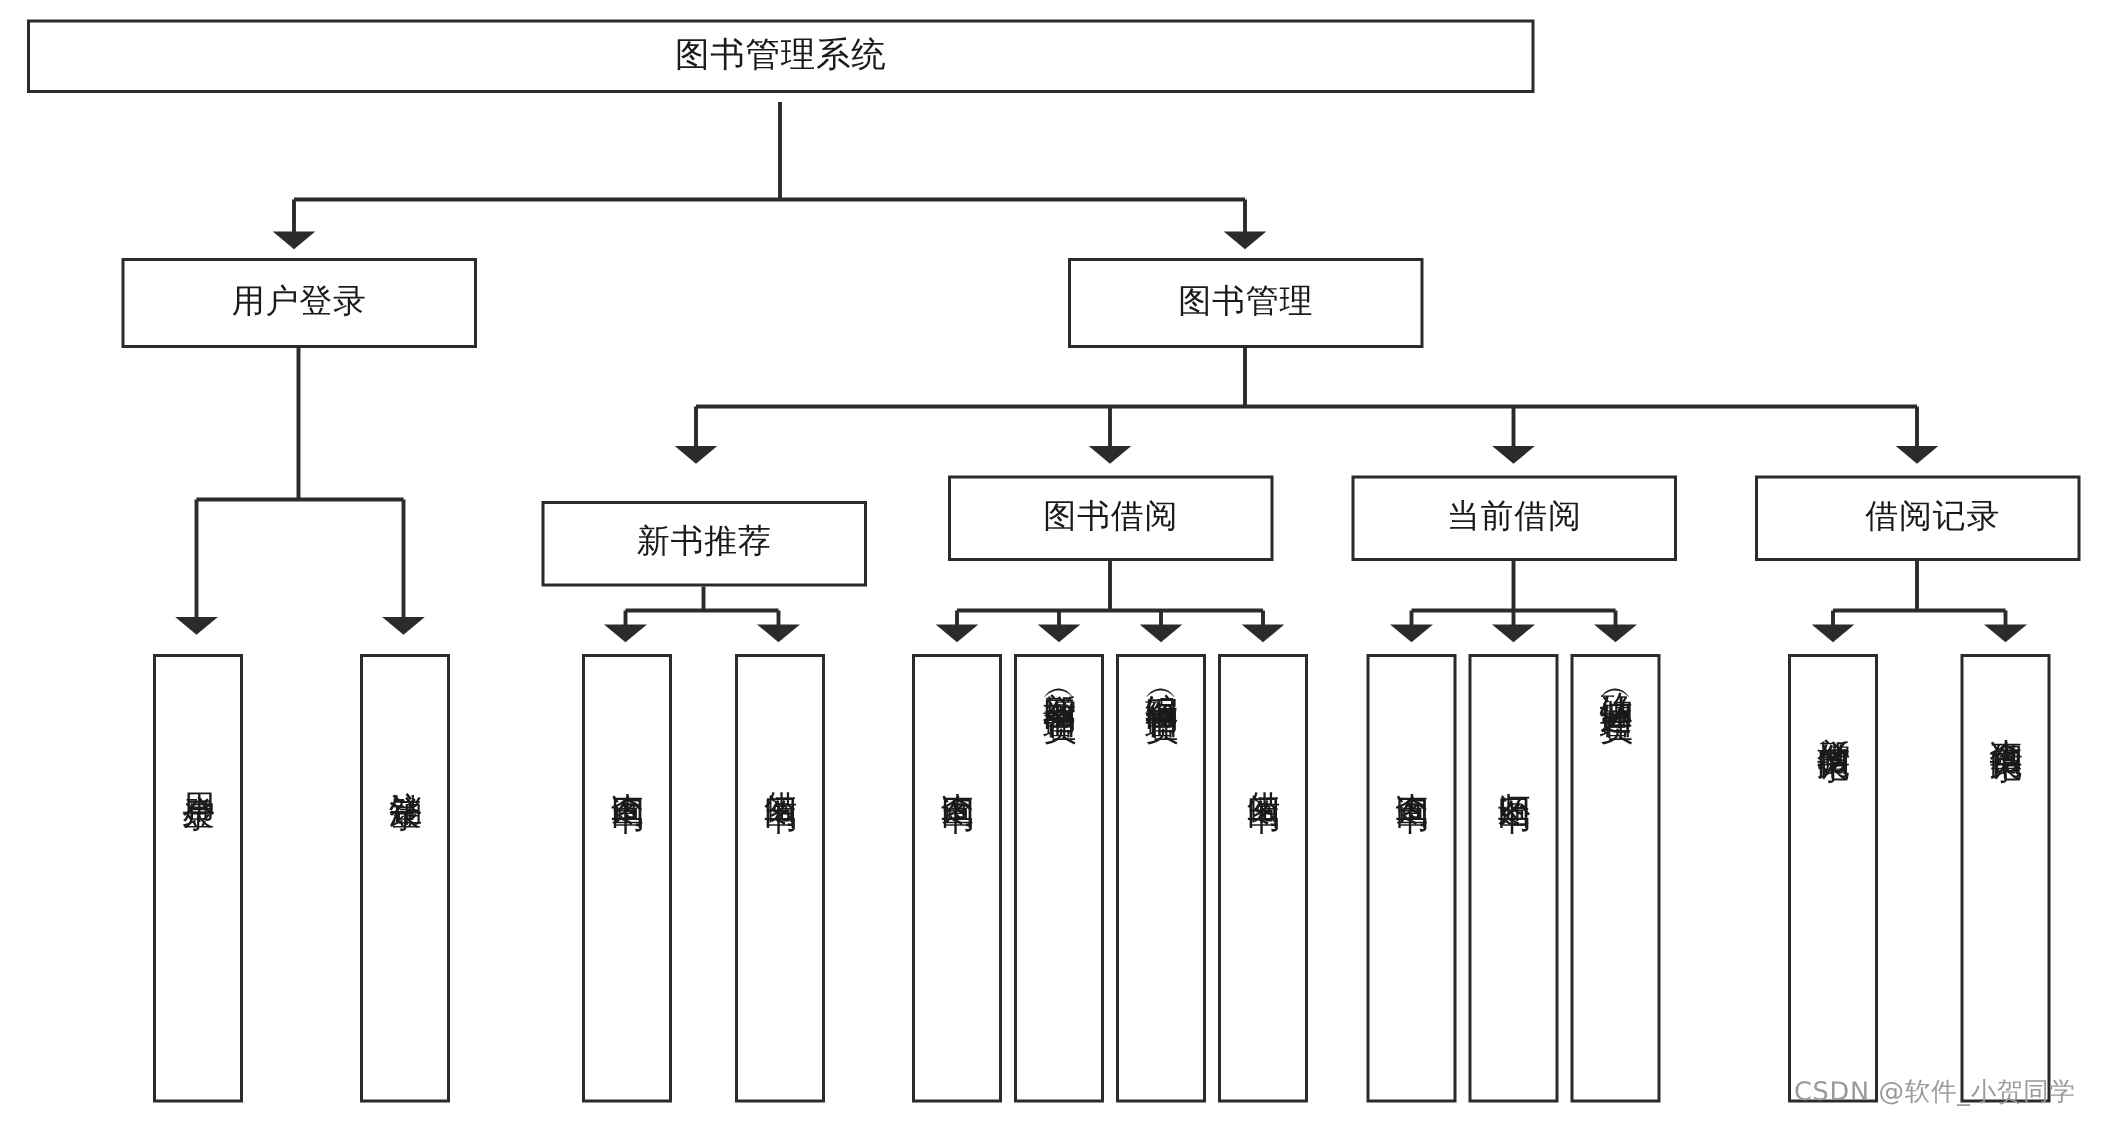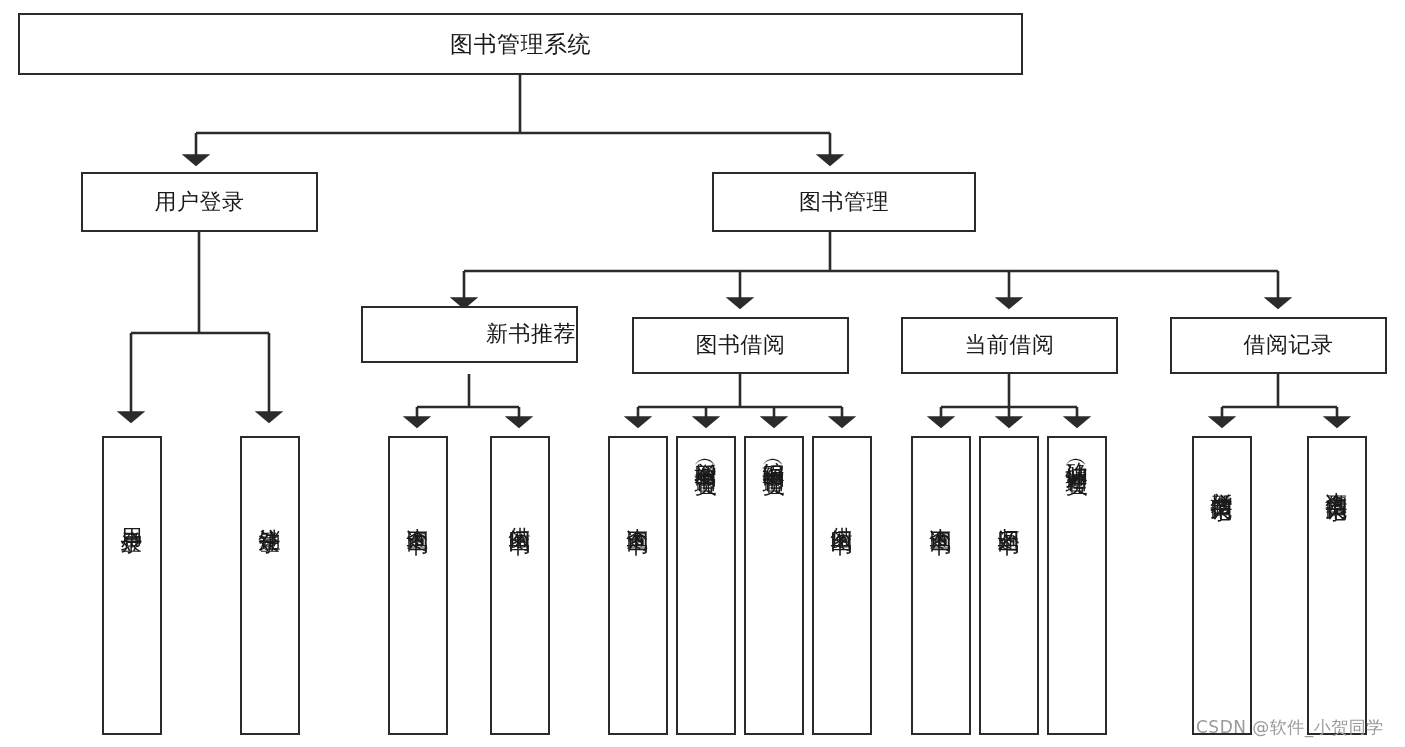--- a/index.html
+++ b/index.html
@@ -115,33 +115,33 @@
       <path d="M 1009,407 L 1009,422" marker-end="url(#arrowhead)"></path>
       <path d="M 1077,407 L 1077,422" marker-end="url(#arrowhead)"></path>
 
       <path d="M 1278,374 L 1278,407"></path>
       <path d="M 1222,407 L 1337,407"></path>
       <path d="M 1222,407 L 1222,422" marker-end="url(#arrowhead)"></path>
       <path d="M 1337,407 L 1337,422" marker-end="url(#arrowhead)"></path>
     </g>
   </svg>
 
-  <div class="node horiz" id="root-node" style="left:18px; top:13px; width:1005px; height:62px;">
+  <div class="node horiz" id="root-node" style="left:18px; top:13px; width:1005px; height:49px;">
     <span class="lbl">图书管理系统</span>
   </div>
 
   <div class="node horiz" style="left:81px; top:172px; width:237px; height:60px;">
     <span class="lbl">用户登录</span>
   </div>
 
-  <div class="node horiz" style="left:712px; top:172px; width:264px; height:60px;">
+  <div class="node horiz" style="left:712px; top:172px; width:237px; height:60px;">
     <span class="lbl">图书管理</span>
   </div>
 
-  <div class="node horiz" style="left:361px; top:306px; width:217px; height:57px;justify-content:flex-end;">
+  <div class="node horiz" style="left:361px; top:334px; width:217px; height:57px;">
     <span class="lbl">新书推荐</span>
   </div>
 
   <div class="node horiz" style="left:901px; top:317px; width:217px; height:57px;">
     <span class="lbl">当前借阅</span>
   </div>
 
   <div class="node horiz" style="left:632px; top:317px; width:217px; height:57px;">
     <span class="lbl">图书借阅</span>
   </div>

